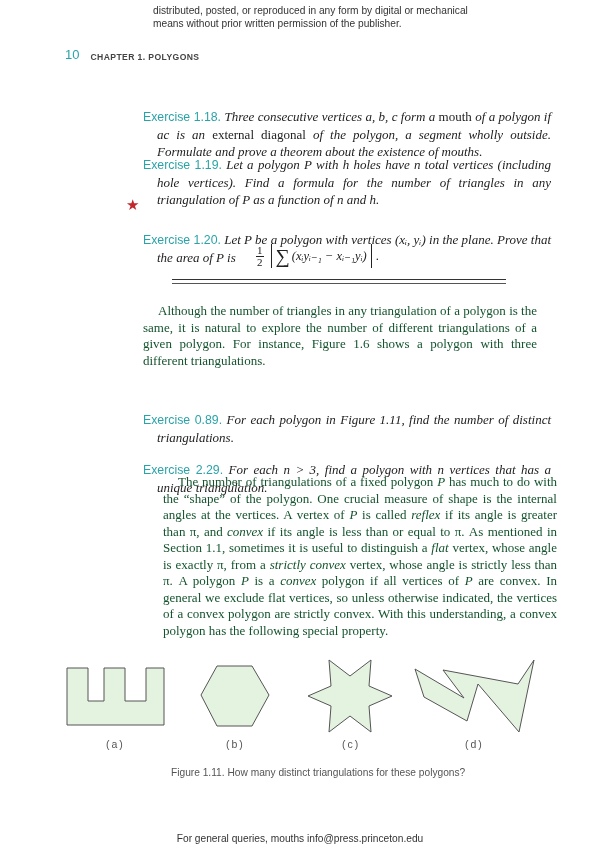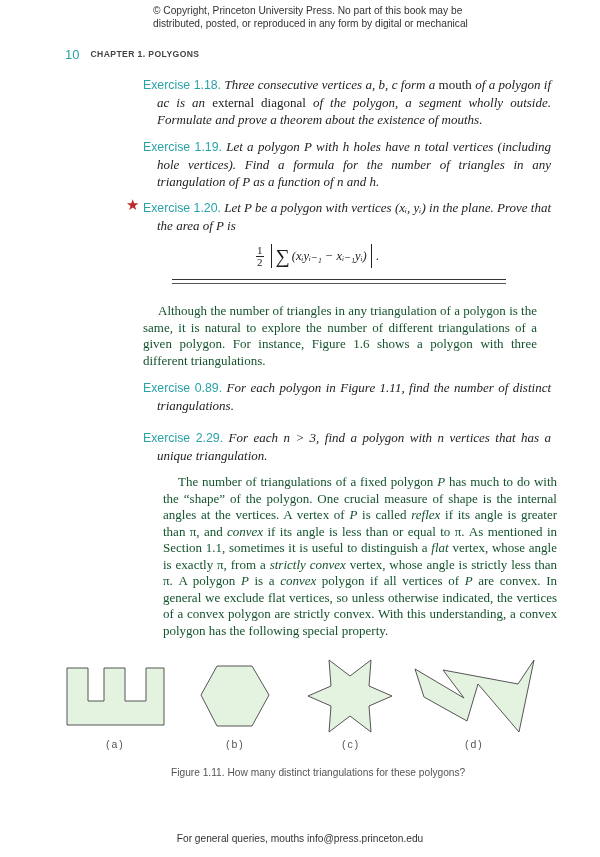--- a/index.html
+++ b/index.html
@@ -3,26 +3,26 @@
 <meta charset="utf-8">
 <style>
   html, body { margin: 0; padding: 0; background: #ffffff; }
   body { width: 600px; height: 857px; position: relative; overflow: hidden; color: #222; }
   .sans { font-family: "Liberation Sans", "DejaVu Sans", sans-serif; }
 
   .copyright {
     position: absolute; left: 153px; top: 4px; width: 320px;
     font-size: 10.2px; line-height: 13px; color: #333;
   }
-  .running-head { position: absolute; left: 65px; top: 46px; height: 16px; display: flex; align-items: center; }
+  .running-head { position: absolute; left: 65px; top: 46px; height: 16px; display: flex; align-items: flex-end; }
   .page-num { color: #2aa3a8; font-size: 13px; margin-right: 11px; }
   .chapter { font-size: 8.6px; letter-spacing: 0.4px; color: #444; font-weight: bold; }
 
   .block { position: absolute; left: 143px; width: 394px; }
-  .exercise { font-size: 13px; line-height: 17px; text-align: justify; }
+  .exercise { font-size: 13px; line-height: 17px; text-align: justify; margin-top: 32px; }
   .exercise .label { color: #2aa3a8; font-family: "Liberation Sans", "DejaVu Sans", sans-serif; font-size: 12.3px; font-style: normal; }
   .exercise .body { font-family: "Liberation Serif", "DejaVu Serif", serif; font-style: italic; color: #222; }
   .exercise .upright { font-style: normal; }
   .indent-rest { padding-left: 14px; text-indent: -14px; }
 
   .star { position: absolute; left: 126px; top: 197px; color: #c0282b; font-size: 15px; line-height: 17px; }
 
   .formula { position: absolute; left: 256px; top: 241px; height: 30px; display: flex; align-items: center; font-family: "Liberation Serif", "DejaVu Serif", serif; font-size: 12.5px; color: #222; }
   .frac { display: inline-flex; flex-direction: column; align-items: center; font-size: 11px; line-height: 11px; margin-right: 3px; }
   .frac .num { border-bottom: 1px solid #222; padding: 0 1px; }
@@ -37,35 +37,35 @@
   .figure { position: absolute; left: 0; top: 650px; width: 600px; height: 100px; }
   .fig-label { position: absolute; top: 738px; font-family: "Liberation Sans", "DejaVu Sans", sans-serif; font-size: 10.5px; color: #555; letter-spacing: 2px; }
   .caption { position: absolute; left: 143px; top: 767px; font-family: "Liberation Sans", "DejaVu Sans", sans-serif; font-size: 10.2px; color: #555; padding-left: 28px; }
 
   .footer { position: absolute; left: 0; width: 600px; top: 833px; text-align: center; font-size: 10.2px; color: #333; }
 </style>
 </head>
 <body>
 
 <div class="copyright sans">
-  <div>© Copyright, Princeton University Press. No part of this book may be</div>
   <div>distributed, posted, or reproduced in any form by digital or mechanical</div>
+  <div>means without prior written permission of the publisher.</div>
 </div>
 
 <div class="running-head sans">
   <span class="page-num">10</span>
   <span class="chapter">CHAPTER 1. POLYGONS</span>
 </div>
 
 <div class="block exercise indent-rest" style="top:76px;">
   <span class="label">Exercise 1.18.</span>
   <span class="body"><span>Three consecutive vertices a, b, c form a </span><span class="upright">mouth</span><span> of a polygon if ac is an </span><span class="upright">external diagonal</span><span> of the polygon, a segment wholly outside. Formulate and prove a theorem about the existence of mouths.</span></span>
 </div>
 
-<div class="block exercise indent-rest" style="top:138px;">
+<div class="block exercise indent-rest" style="top:124px;">
   <span class="label">Exercise 1.19.</span>
   <span class="body">Let a polygon P with h holes have n total vertices (including hole vertices). Find a formula for the number of triangles in any triangulation of P as a function of n and h.</span>
 </div>
 
 <span class="star">★</span>
 <div class="block exercise indent-rest" style="top:199px;">
   <span class="label">Exercise 1.20.</span>
   <span class="body">Let P be a polygon with vertices (xᵢ, yᵢ) in the plane. Prove that the area of P is</span>
 </div>
 <div class="formula">

